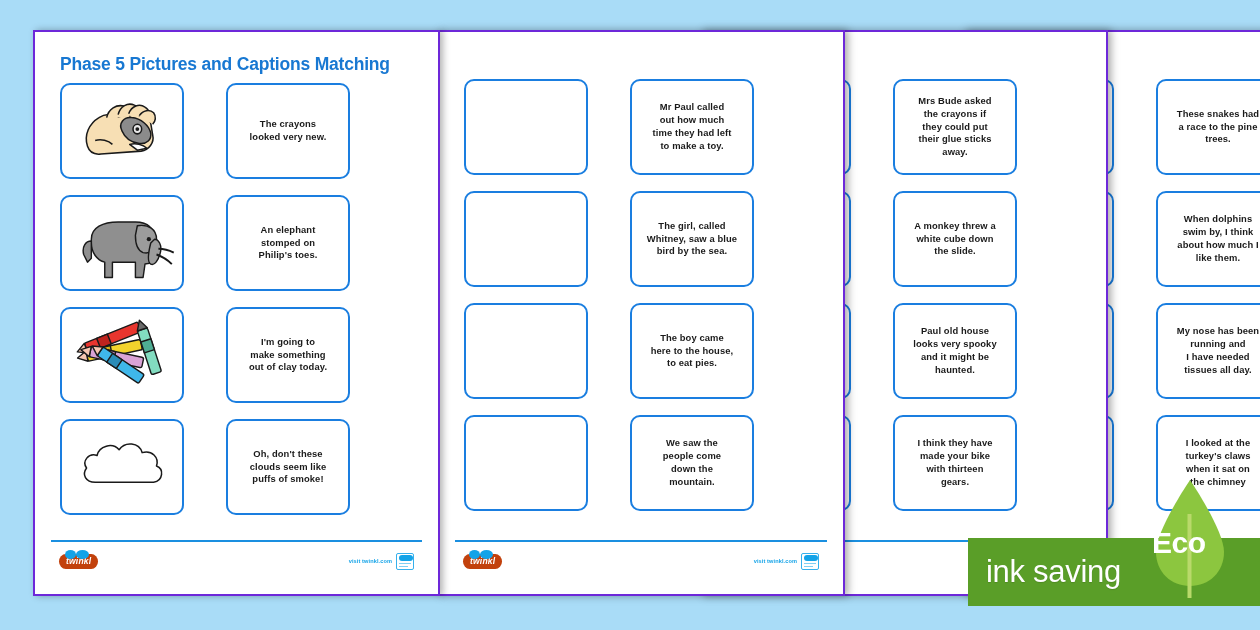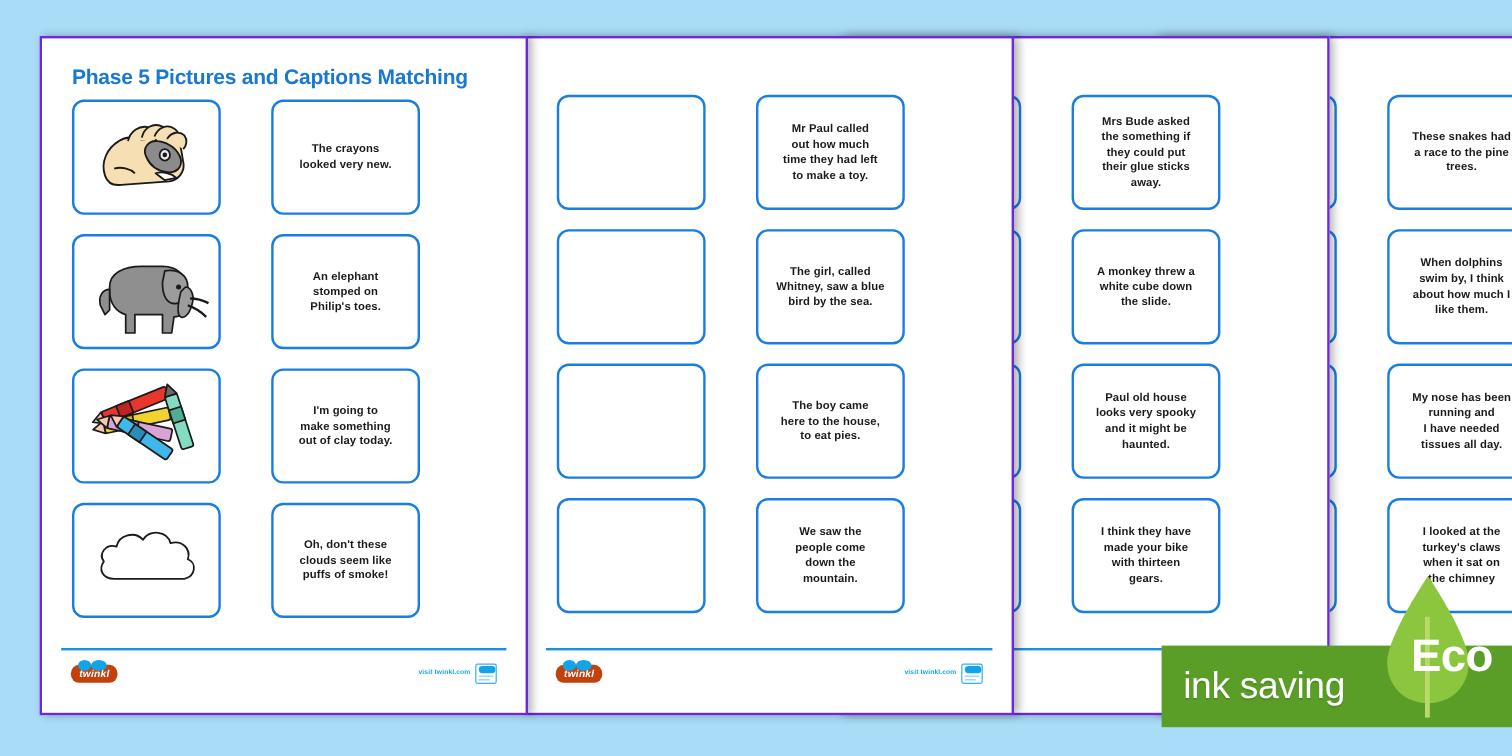--- a/index.html
+++ b/index.html
@@ -178,24 +178,24 @@
   #eco-leaf {
     position: absolute;
     left: 1152px;
     top: 478px;
     width: 76px;
     height: 122px;
     z-index: 21;
   }
   #eco-leaf .leaf-word {
     position: absolute;
-    top: 48px; left: 16px; width: 76px;
-    text-align: right;
+    top: 48px; left: 0; width: 76px;
+    text-align: left;
     color: #ffffff;
-    font-size: 38px;
+    font-size: 30px;
     font-weight: bold;
     letter-spacing: -0.5px;
     z-index: 3;
   }
 </style>
 </head>
 <body>
 
 <div id="stage">
 
@@ -256,21 +256,21 @@
         <div class="col pictures">
           <div class="card"></div>
           <div class="card"></div>
           <div class="card"></div>
           <div class="card"></div>
         </div>
         <div class="col captions">
           <div class="card caption">
             <div>
                 <span>Mrs Bude asked</span>
-                <span>the something if</span>
+                <span>the crayons if</span>
                 <span>they could put</span>
                 <span>their glue sticks</span>
                 <span>away.</span>
               </div>
           </div>
           <div class="card caption">
             <div>
                 <span>A monkey threw a</span>
                 <span>white cube down</span>
                 <span>the slide.</span>

